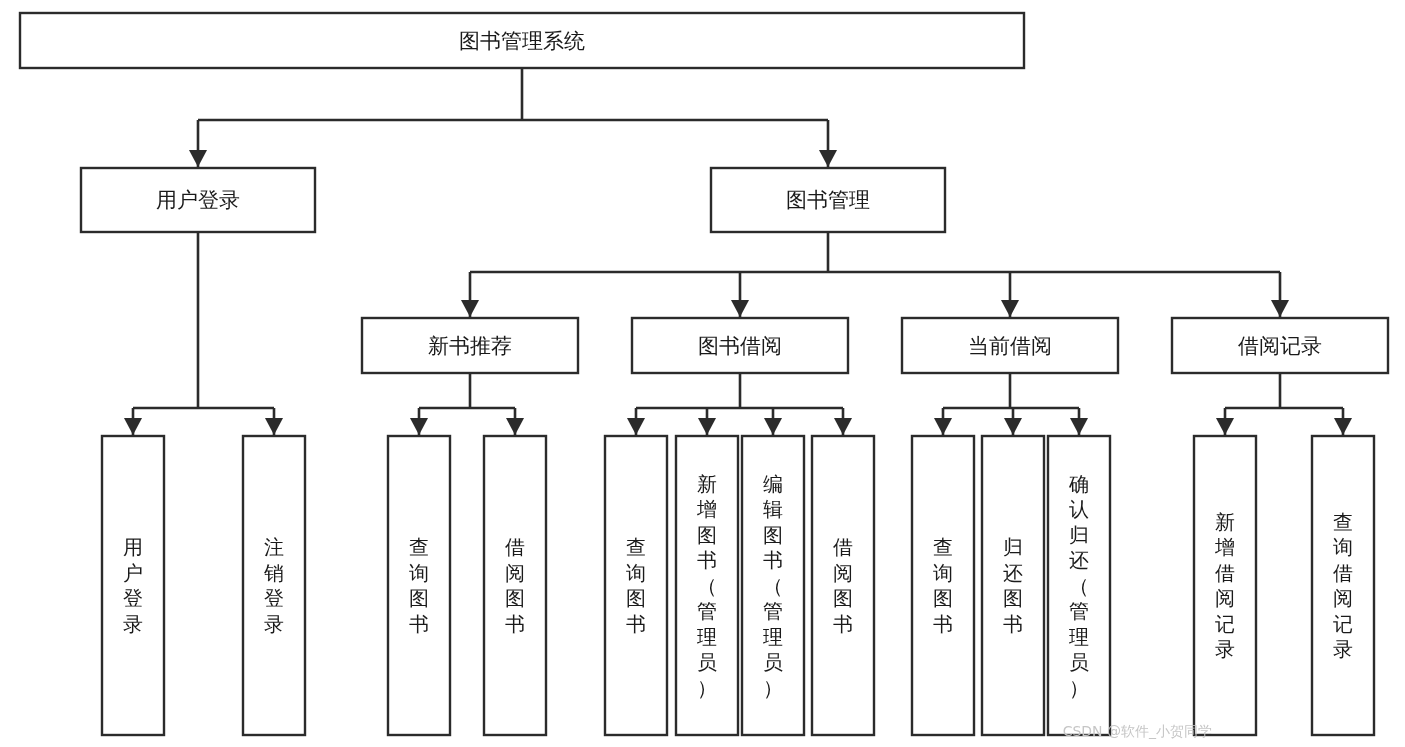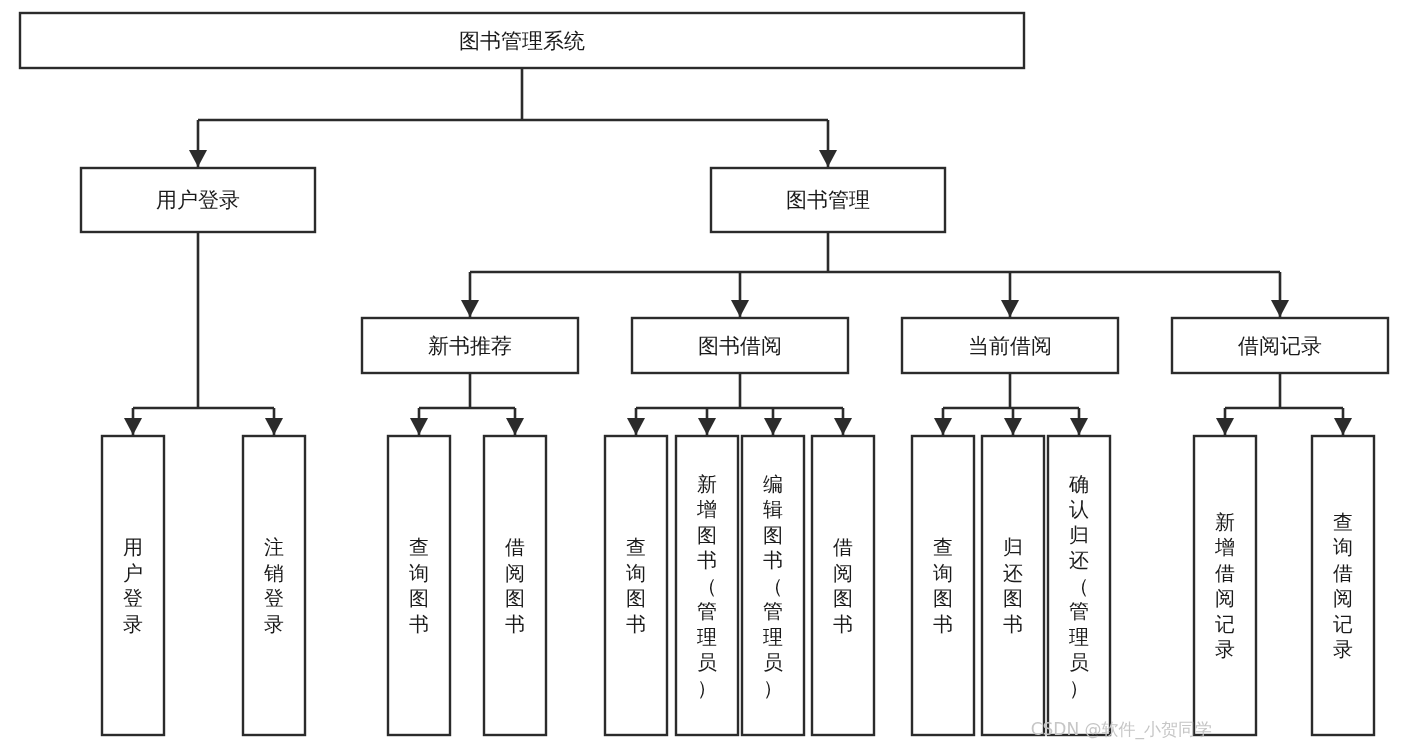--- a/index.html
+++ b/index.html
@@ -51,21 +51,21 @@
   }
   .arrow-head {
     fill: #2b2b2b;
     stroke: none;
   }
   .watermark {
     position: absolute;
     right: 8px;
     bottom: 6px;
     font-family: "DejaVu Sans", "Liberation Sans", sans-serif;
-    font-size: 17px;
+    font-size: 14px;
     color: #c6c6c6;
     white-space: nowrap;
     user-select: none;
     pointer-events: none;
   }
 </style>
 </head>
 <body>
 
 <div id="diagram-root">

